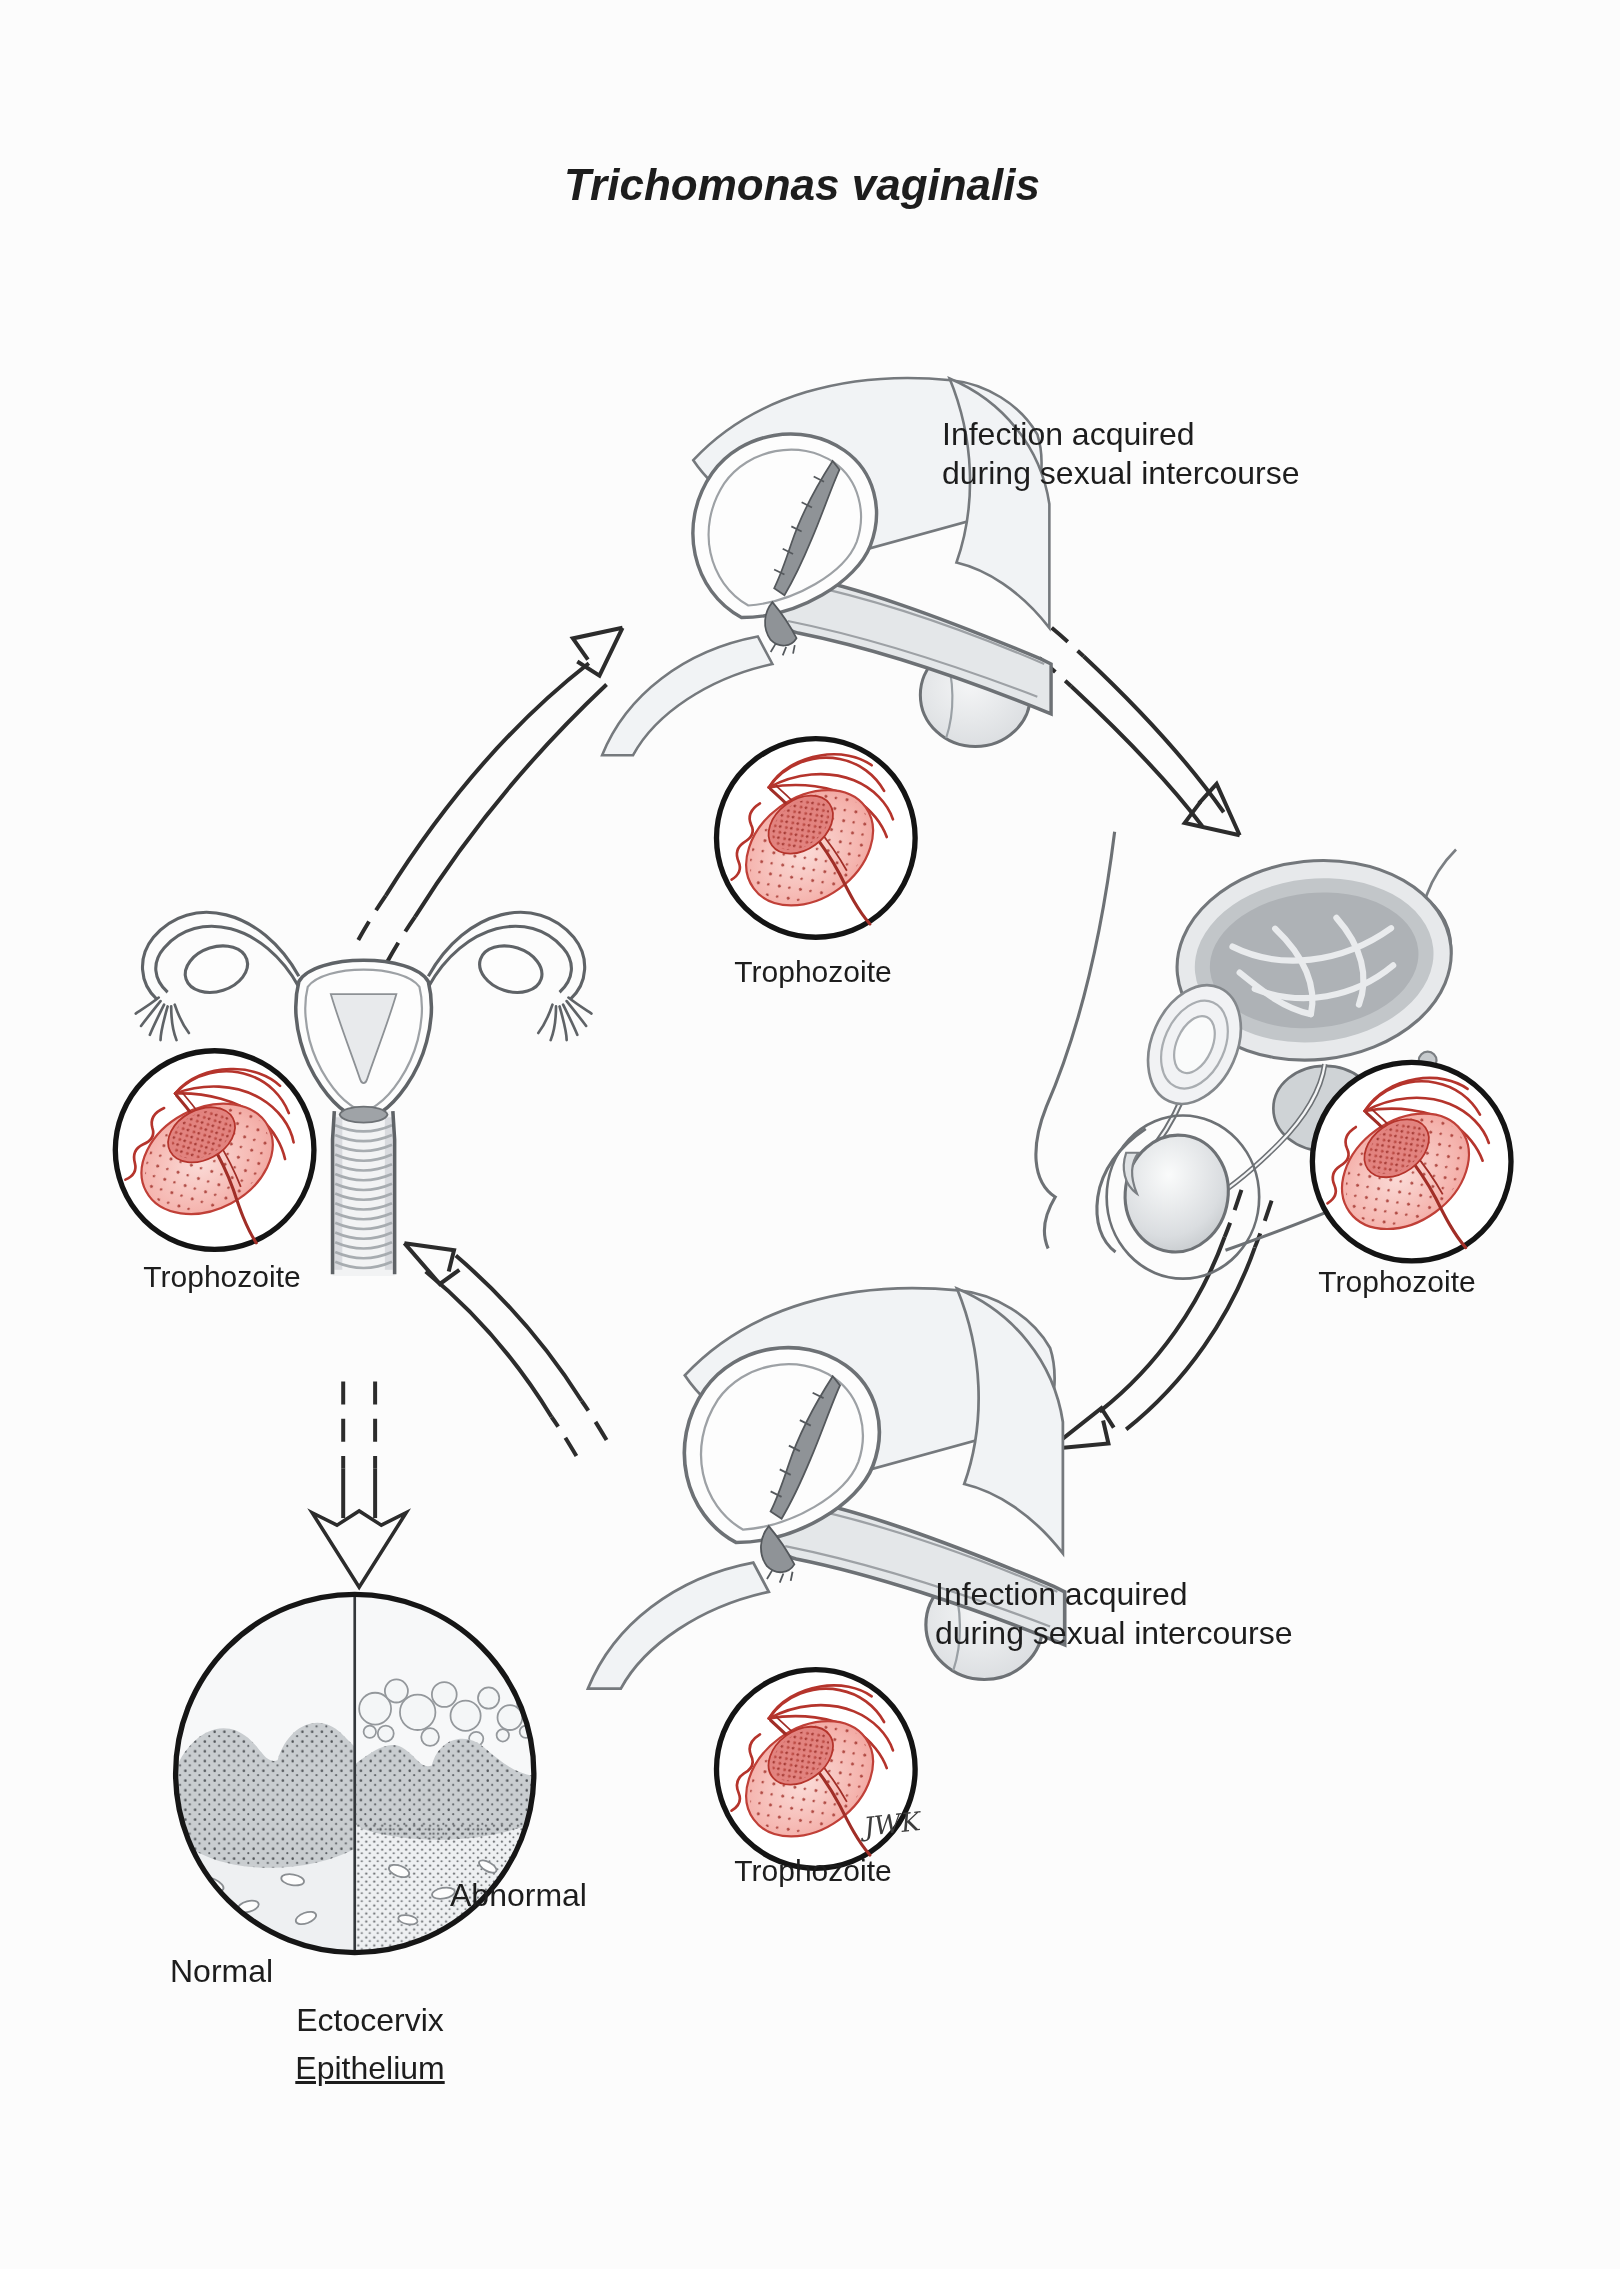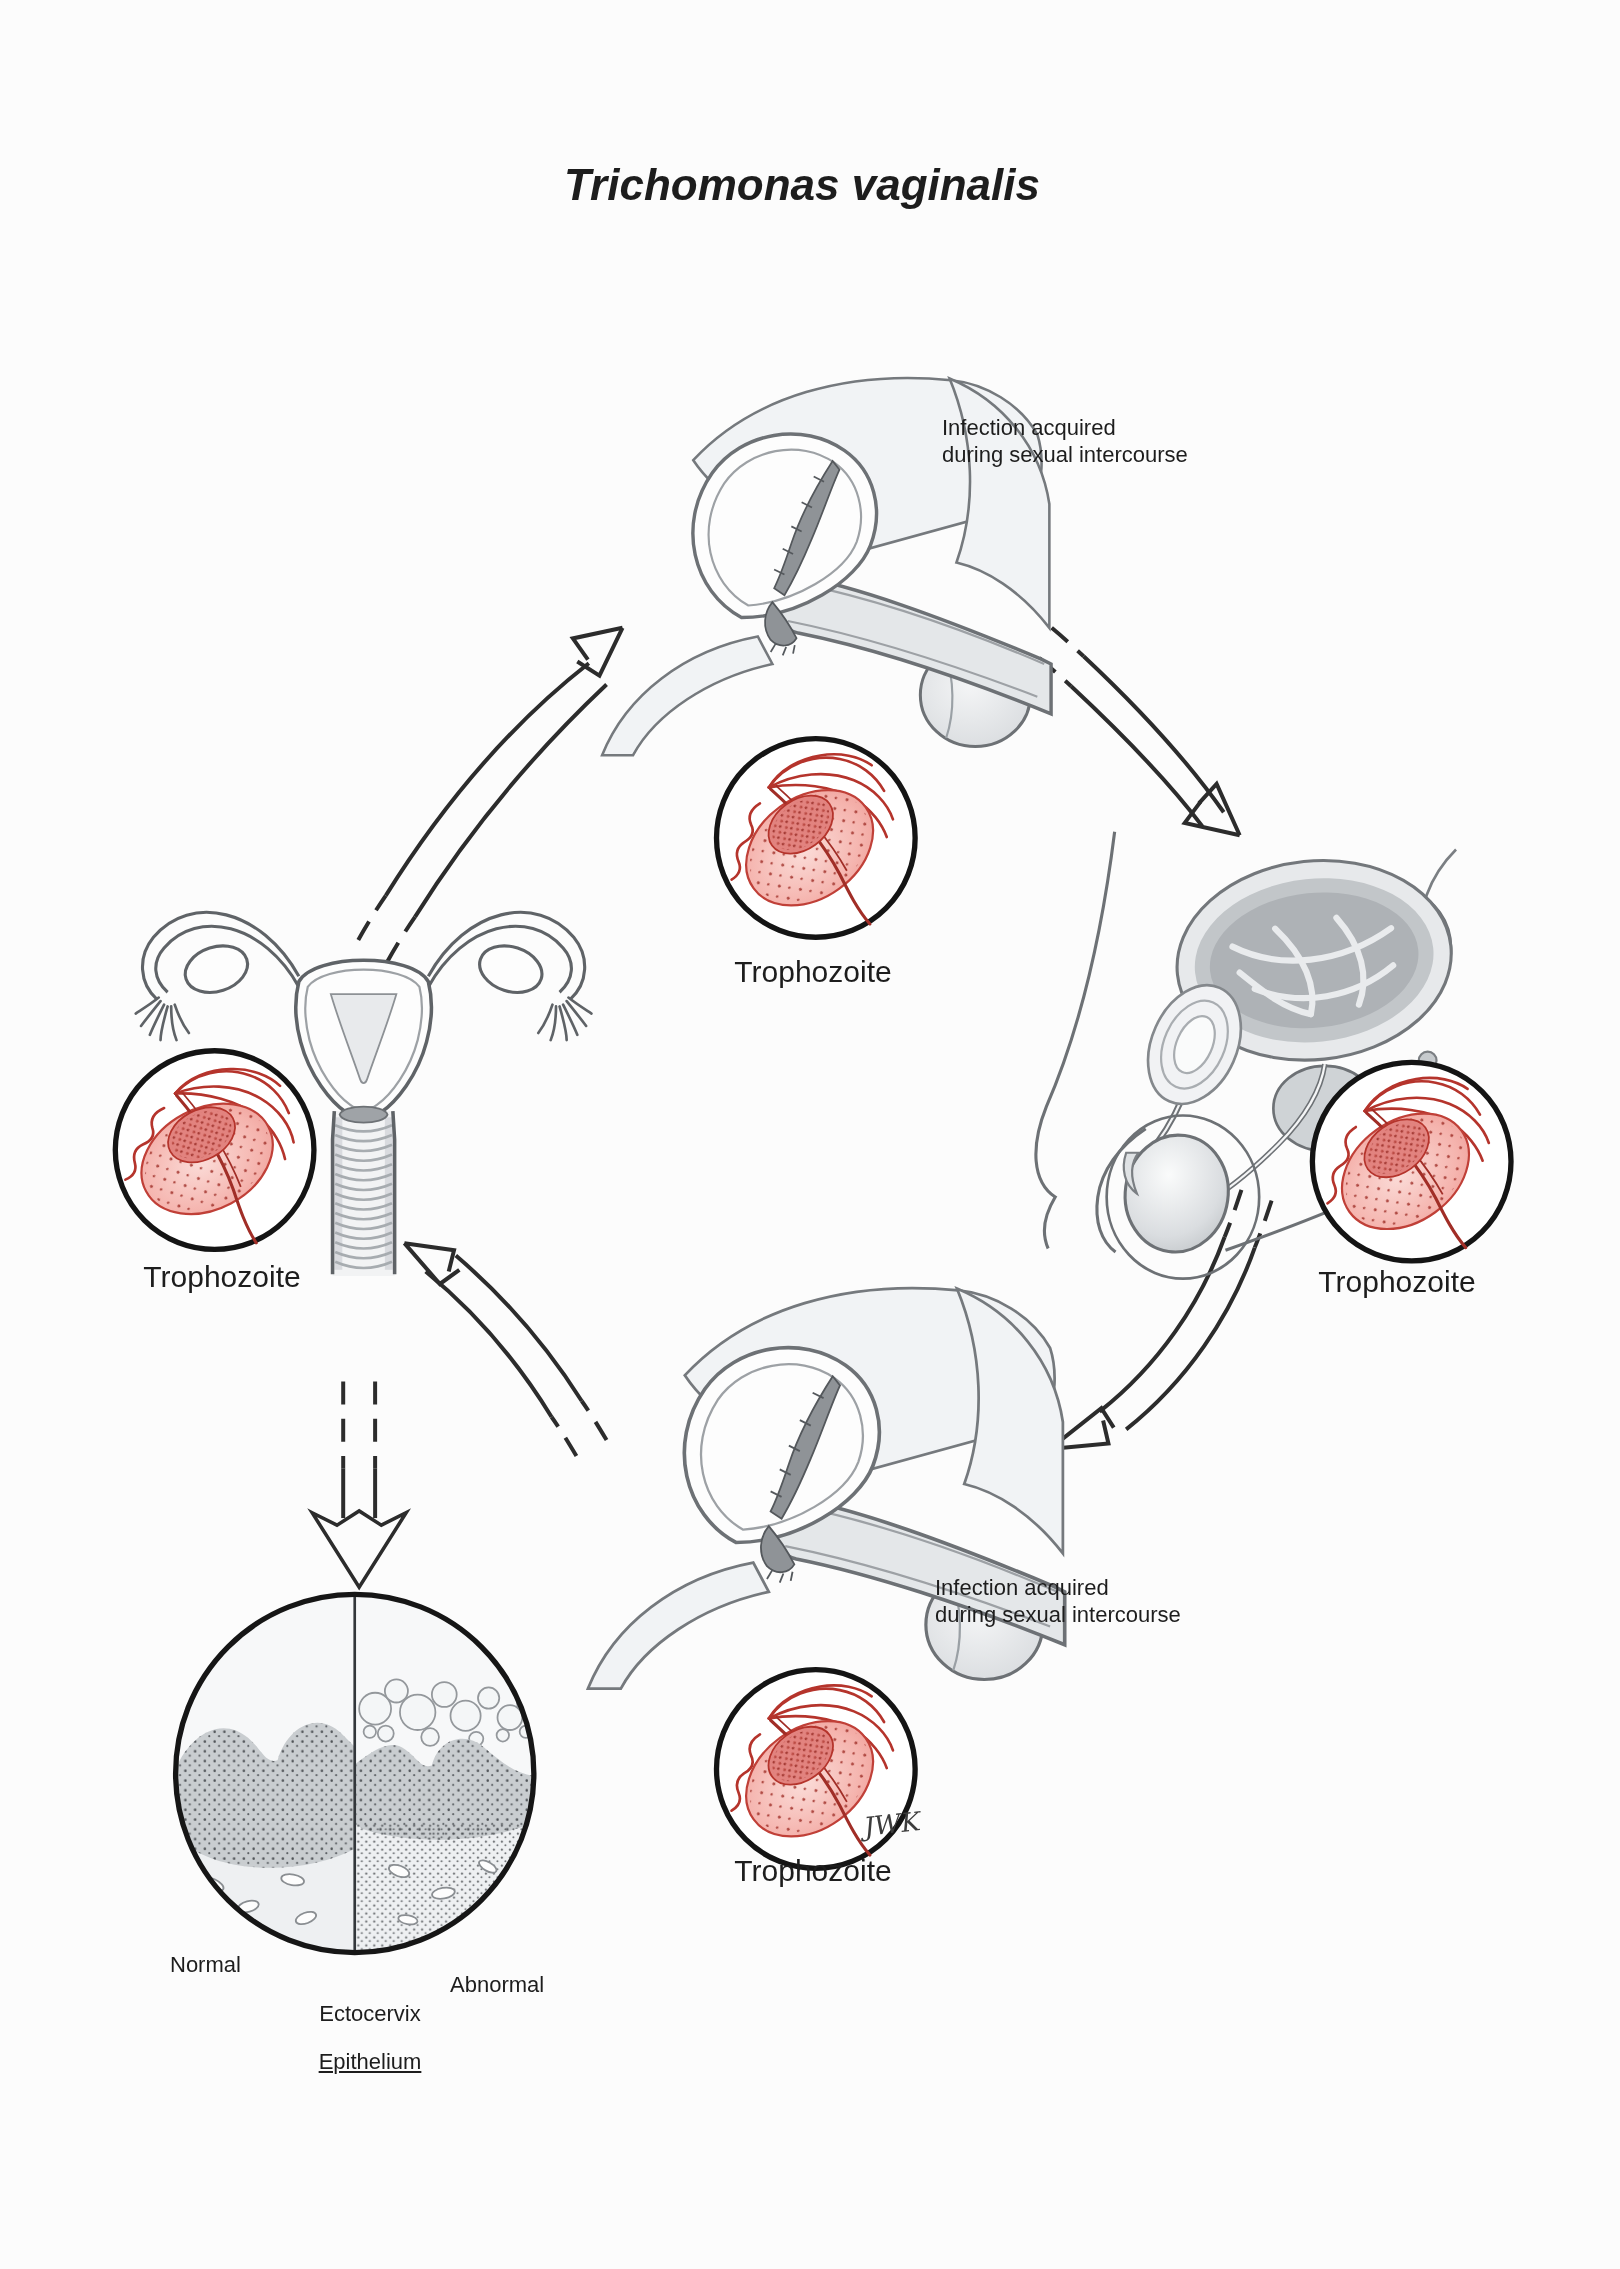--- a/index.html
+++ b/index.html
@@ -1,19 +1,19 @@
 <!DOCTYPE html>
 <html style="font-size:14px"><head>
 <meta charset="utf-8">
 <style>
   html,body{margin:0;padding:0;background:#fcfcfc;}
   .canvas{position:relative;width:1621px;height:2270px;background:#fcfcfc;overflow:hidden;
           font-family:"Liberation Sans",sans-serif;color:#1d1d1d;}
   .art{position:absolute;inset:0;width:100%;height:100%;}
-  .lbl{position:absolute;font-size:22px;line-height:1.22;white-space:pre-line;color:#1d1d1d;z-index:3;}
+  .lbl{position:absolute;font-size:32px;line-height:1.22;white-space:pre-line;color:#1d1d1d;z-index:3;}
   .title{font-size:44px;font-weight:bold;font-style:italic;transform:translateX(-50%);}
   .center{transform:translateX(-50%);}
   .tropho{font-size:30px;}
   .sig{font-family:"DejaVu Serif",serif;font-style:italic;font-size:26px;color:#3c3c3c;
        transform:rotate(-6deg);}
 </style>
 </head>
 <body>
 
 <div class="canvas">
@@ -311,18 +311,18 @@
 during sexual intercourse</div>
 
 <div class="lbl tropho center" style="left:813px;top:954px;">Trophozoite</div>
 <div class="lbl tropho center" style="left:222px;top:1259px;">Trophozoite</div>
 <div class="lbl tropho center" style="left:1397px;top:1264px;">Trophozoite</div>
 <div class="lbl tropho center" style="left:813px;top:1853px;">Trophozoite</div>
 
 <div class="lbl sig" style="left:864px;top:1809px;">JWK</div>
 
 <div class="lbl" style="left:170px;top:1952px;">Normal</div>
-<div class="lbl" style="left:450px;top:1972px;text-align:right;">Abnormal</div>
+<div class="lbl" style="left:450px;top:1876px;text-align:right;">Abnormal</div>
 <div class="lbl center" style="left:370px;top:2001px;text-align:right;">Ectocervix</div>
 <div class="lbl center" style="left:370px;top:2049px;text-decoration:underline;">Epithelium</div>
 
 </div>
 
 
 </body></html>

